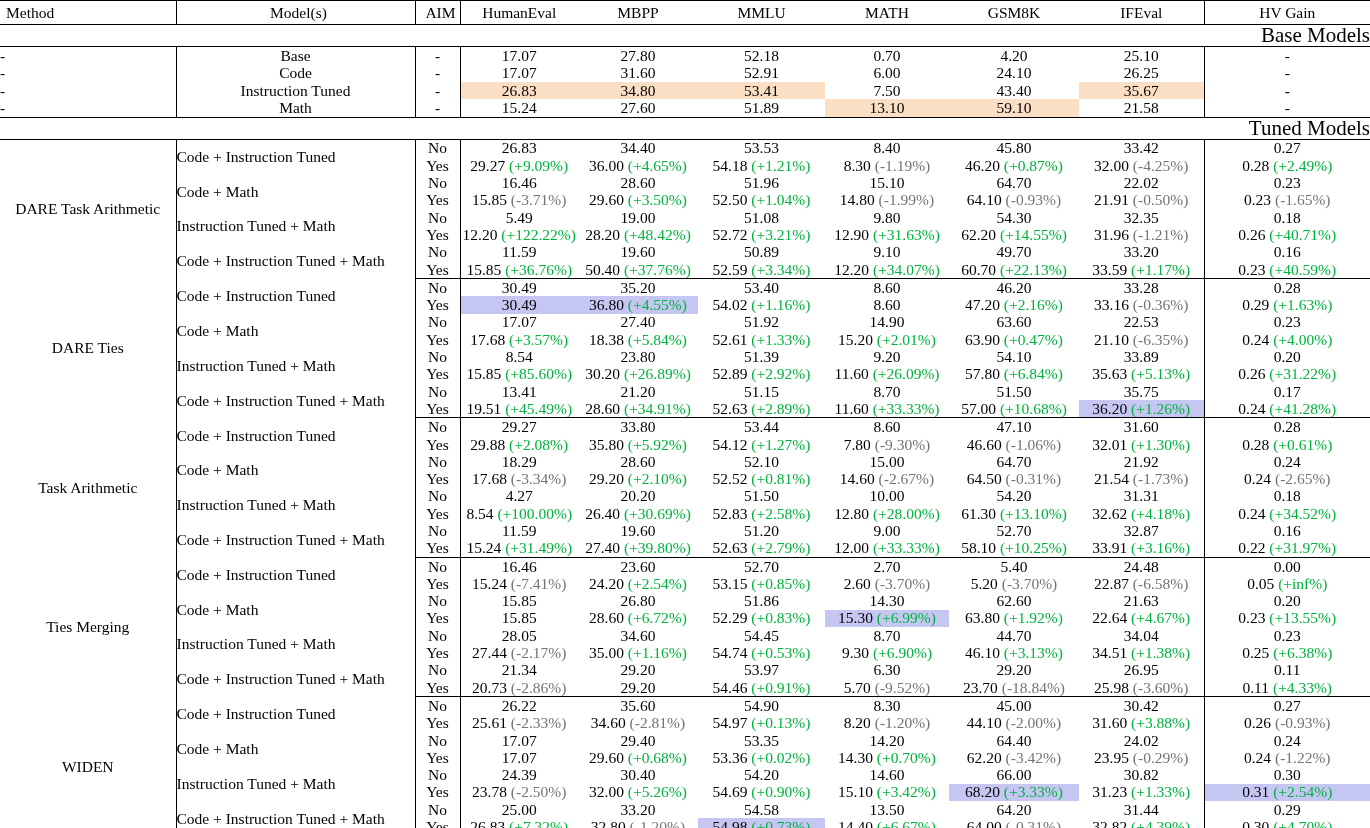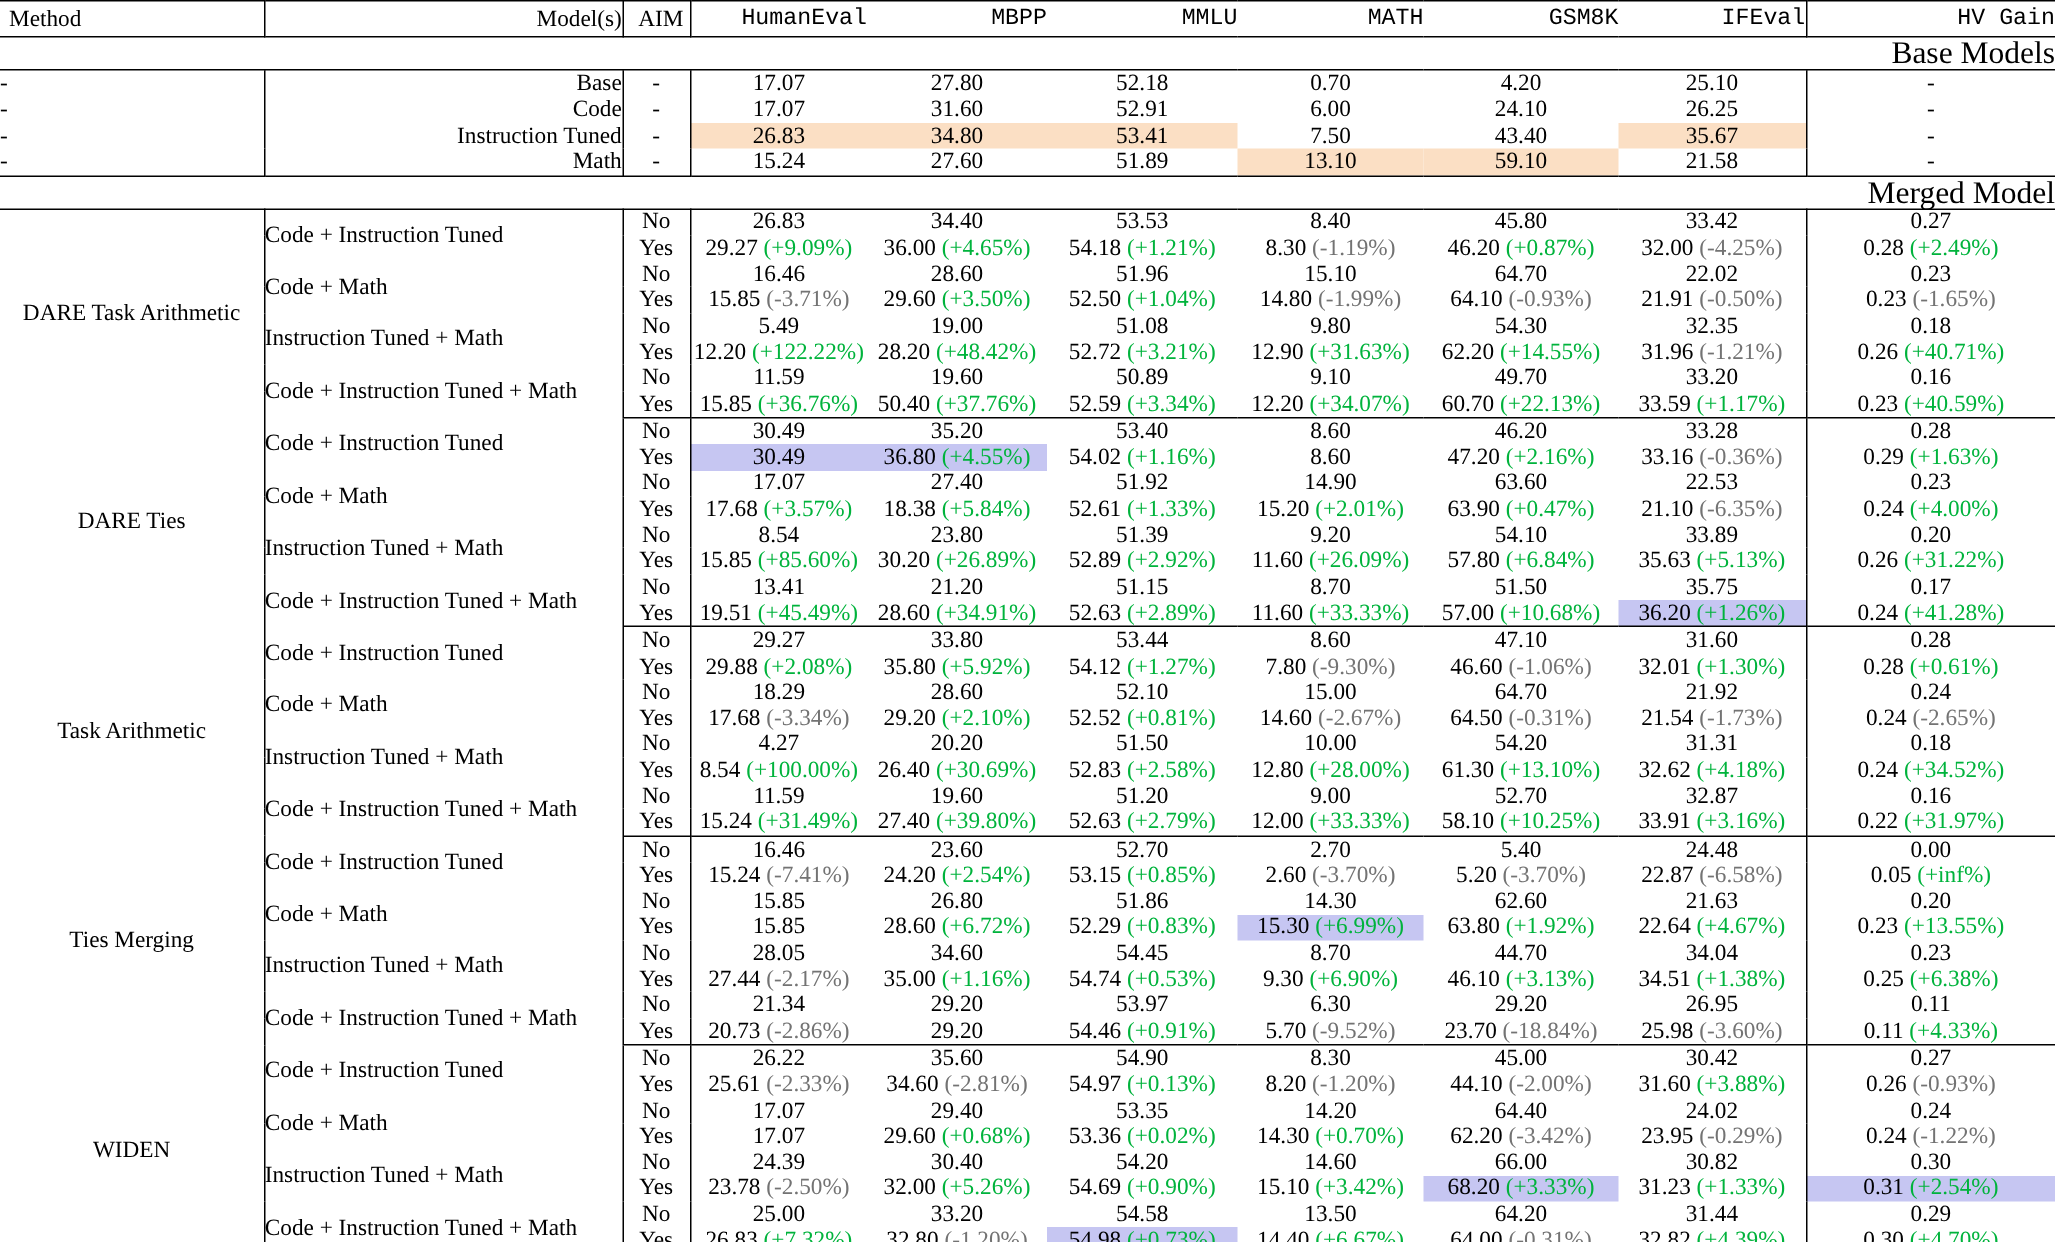--- a/index.html
+++ b/index.html
@@ -37,34 +37,34 @@
   
   .hr-top td      { border-top: 1.6px solid #000; }
   .rule-thin td   { border-bottom: 1.0px solid #000; }
   .rule-thick td  { border-bottom: 1.6px solid #000; }
 
   
   .vsep-right { border-right: 1.0px solid #000; }
 
   
   .c-method  { text-align: left;   padding-left: 6px; }
-  .c-models  { text-align: right;   padding-left: 8px; }
+  .c-models  { text-align: center;   padding-left: 8px; }
   .c-aim     { text-align: center;   padding-left: 6px; }
   .c-num     { text-align: center; }
 
   .bandhead {
     text-align: right;
     font-weight: bold;
     font-size: 21px;
     height: 17px;
   }
 
   .hdr td { height: 23px; }
   .hdr .c-method, .hdr .c-models, .hdr .c-aim { padding-left: 6px; }
-  .hdr .c-num { text-align: right; font-family: Liberation Mono, monospace; }
+  .hdr .c-num { text-align: center; }
 
   
   tr.drow td { height: 17.3px; }
   tr.brow td { height: 17.4px; }
 
   .pos { color: #00b33c; }
   .neg { color: #737373; }
 
   .hl-orange { background: #fbdfc4; }
   .hl-purple { background: #c6c6f2; }
@@ -155,21 +155,21 @@
           <td class="c-aim vsep-right">-</td>
           <td class="c-num"><span>15.24</span></td>
           <td class="c-num"><span>27.60</span></td>
           <td class="c-num"><span>51.89</span></td>
           <td class="c-num hl-orange"><span>13.10</span></td>
           <td class="c-num hl-orange"><span>59.10</span></td>
           <td class="c-num vsep-right"><span>21.58</span></td>
           <td class="c-num"><span>-</span></td>
         </tr>
         <tr class="rule-thin">
-          <td class="bandhead" colspan="10">Merged Model</td>
+          <td class="bandhead" colspan="10">Tuned Models</td>
         </tr>
         <tr class="drow">
           <td class="methodcell vsep-right" rowspan="8">DARE Task Arithmetic</td>
           <td class="modelcell vsep-right" rowspan="2">Code + Instruction Tuned</td>
           <td class="c-aim vsep-right">No</td>
           <td class="c-num"><span>26.83</span></td>
           <td class="c-num"><span>34.40</span></td>
           <td class="c-num"><span>53.53</span></td>
           <td class="c-num"><span>8.40</span></td>
           <td class="c-num"><span>45.80</span></td>

